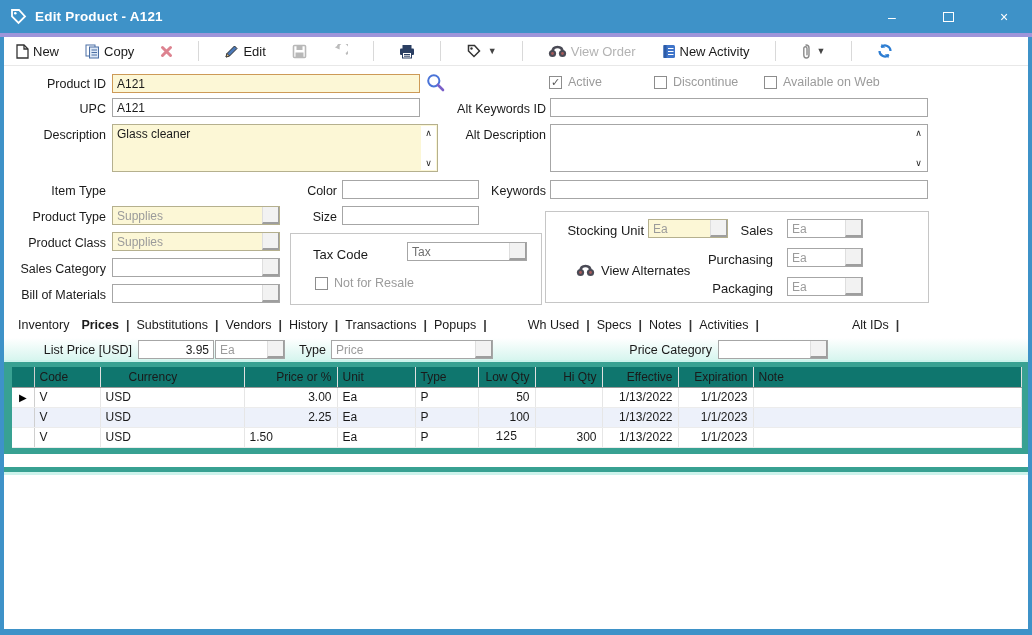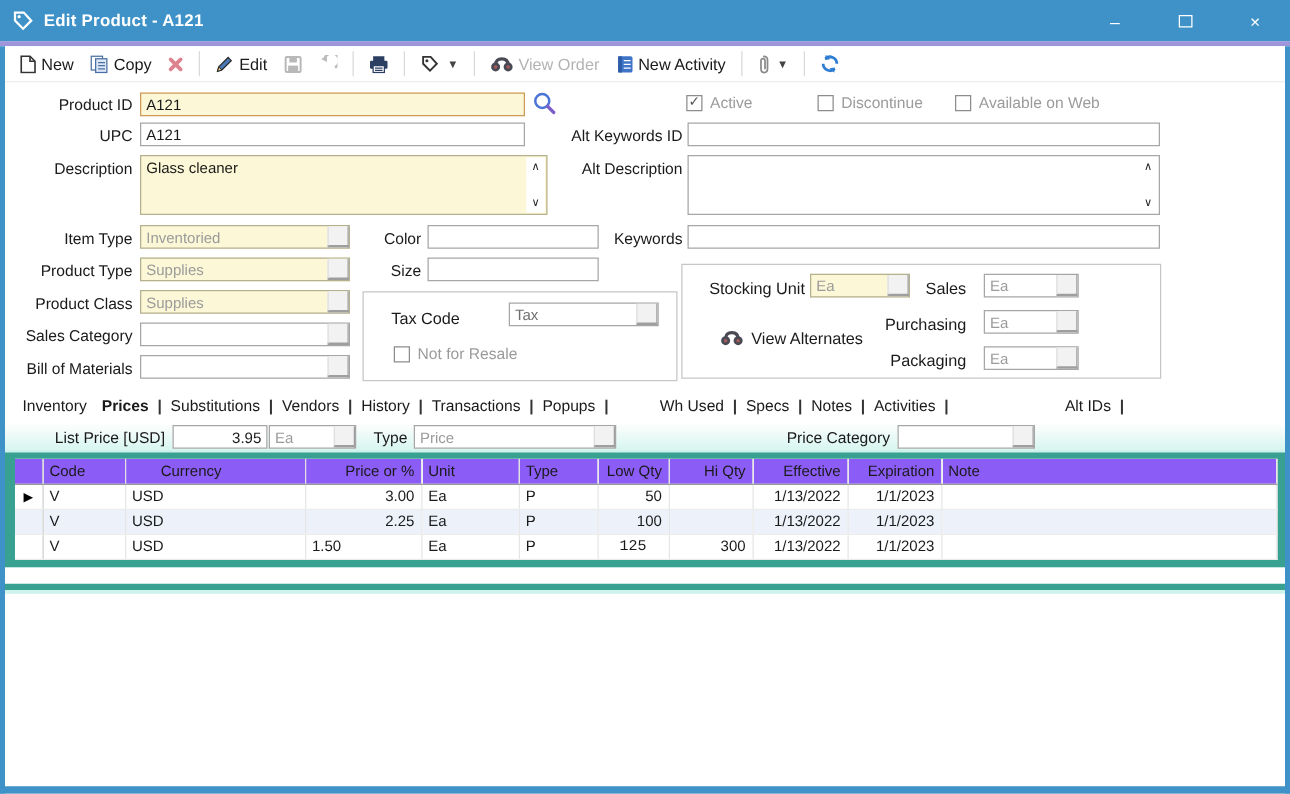--- a/index.html
+++ b/index.html
@@ -20,21 +20,21 @@
     color:#fff; font-size:14px; cursor:default;}
   .win-btn .maxglyph{width:11px; height:10px; border:1.6px solid #fff; display:inline-block;}
   .purple-strip{position:absolute; left:0; top:33px; width:1032px; height:4px; background:var(--purple); opacity:.85;}
   .win-border{position:absolute; background:var(--blue);}
   .wb-left{left:0; top:37px; width:4px; height:598px;}
   .wb-right{left:1028px; top:37px; width:4px; height:598px;}
   .wb-bottom{left:0; top:629px; width:1032px; height:6px;}
 
   
   .toolbar{position:absolute; left:4px; top:37px; width:1024px; height:29px; background:#fff;
-    display:flex; align-items:center; padding-left:8px; gap:5px; border-bottom:1px solid #e8e8e8;}
+    display:flex; align-items:center; padding-left:8px; gap:18px; border-bottom:1px solid #e8e8e8;}
   .tbtn{display:flex; align-items:center; gap:4px; padding:3px 4px; font-size:13px; white-space:nowrap;}
   .tbtn.disabled{color:#b3b3b3;}
   .tsep{width:1px; height:20px; background:#d9d9d9; margin:0 3px;}
   .dd-caret{font-size:9px; color:#444; margin-left:2px;}
 
   
   .form{position:absolute; left:4px; top:66px; width:1024px; height:246px; background:#fff;}
   .lbl{position:absolute; text-align:right; color:#1a1a1a; font-size:12.5px; white-space:nowrap;}
   .fld{position:absolute; background:#fff; border:1px solid #a6a6a6; height:19px; padding:1px 4px;
     font-size:12px; display:flex; align-items:center;}
@@ -64,21 +64,21 @@
     background:linear-gradient(#ffffff, #d5f5ee); border-bottom:1px solid #8fd8cb;}
   .pricebar .lbl{top:5px;}
   .pb-fld{position:absolute; top:2px; background:#fff; border:1px solid #a6a6a6; height:19px;
     padding:1px 4px; font-size:12px; display:flex; align-items:center;}
 
   
   .grid-frame{position:absolute; left:0; top:362px; width:1028px; height:92px; background:var(--teal);
     padding:5px 6px 5px 12px; box-shadow:0 -2px 0 var(--mint), 0 2px 0 var(--mint);}
   table.grid{width:100%; border-collapse:collapse; background:#fff; table-layout:fixed; font-size:12px;}
   table.grid th{font-weight:normal; height:20px; padding:0 5px; border-bottom:1px solid #9a9a9a;
-    border-right:1px solid #e0e0e0; text-align:left; background:#8b5cf6; white-space:nowrap; overflow:hidden;}
+    border-right:1px solid #e0e0e0; text-align:left; background:#0f766e; white-space:nowrap; overflow:hidden;}
   table.grid td{height:20px; padding:0 5px; border-bottom:1px solid #ececec; border-right:1px solid #e6e6e6;
     white-space:nowrap; overflow:hidden;}
   table.grid tr.alt td{background:var(--rowalt);}
   table.grid .selcol{width:22px; border-right:1px solid #cfcfcf; text-align:center; padding:0;}
   table.grid col.c0{width:22px;} table.grid col.c1{width:66px;} table.grid col.c2{width:144px;}
   table.grid col.c3{width:93px;} table.grid col.c4{width:78px;} table.grid col.c5{width:63px;}
   table.grid col.c6{width:57px;} table.grid col.c7{width:67px;} table.grid col.c8{width:76px;}
   table.grid col.c9{width:75px;} table.grid col.c10{width:auto;}
   .selarrow{font-size:10px; color:#000;}
 
@@ -286,24 +286,20 @@
     <div class="lbl" style="left:440px;top:62px;width:102px;">Alt Description</div>
     <div class="txtarea" style="left:546px;top:58px;width:378px;height:48px;">
       <span></span>
       <span class="scrollcol">
           <span>∧</span>
           <span>∨</span>
         </span>
     </div>
 
     <div class="lbl" style="left:0;top:118px;width:102px;">Item Type</div>
-    <div class="fld yellow gray-text" style="left:108px;top:114px;width:168px;padding-right:20px;">
-        <span>Inventoried</span>
-        <span class="combo-btn"></span>
-      </div>
     <div class="lbl" style="left:238px;top:118px;width:95px;">Color</div>
     <div class="fld" style="left:338px;top:114px;width:137px;">
         <span></span>
       </div>
     <div class="lbl" style="left:440px;top:118px;width:102px;">Keywords</div>
     <div class="fld" style="left:546px;top:114px;width:378px;">
         <span></span>
       </div>
 
     <div class="lbl" style="left:0;top:144px;width:102px;">Product Type</div>

